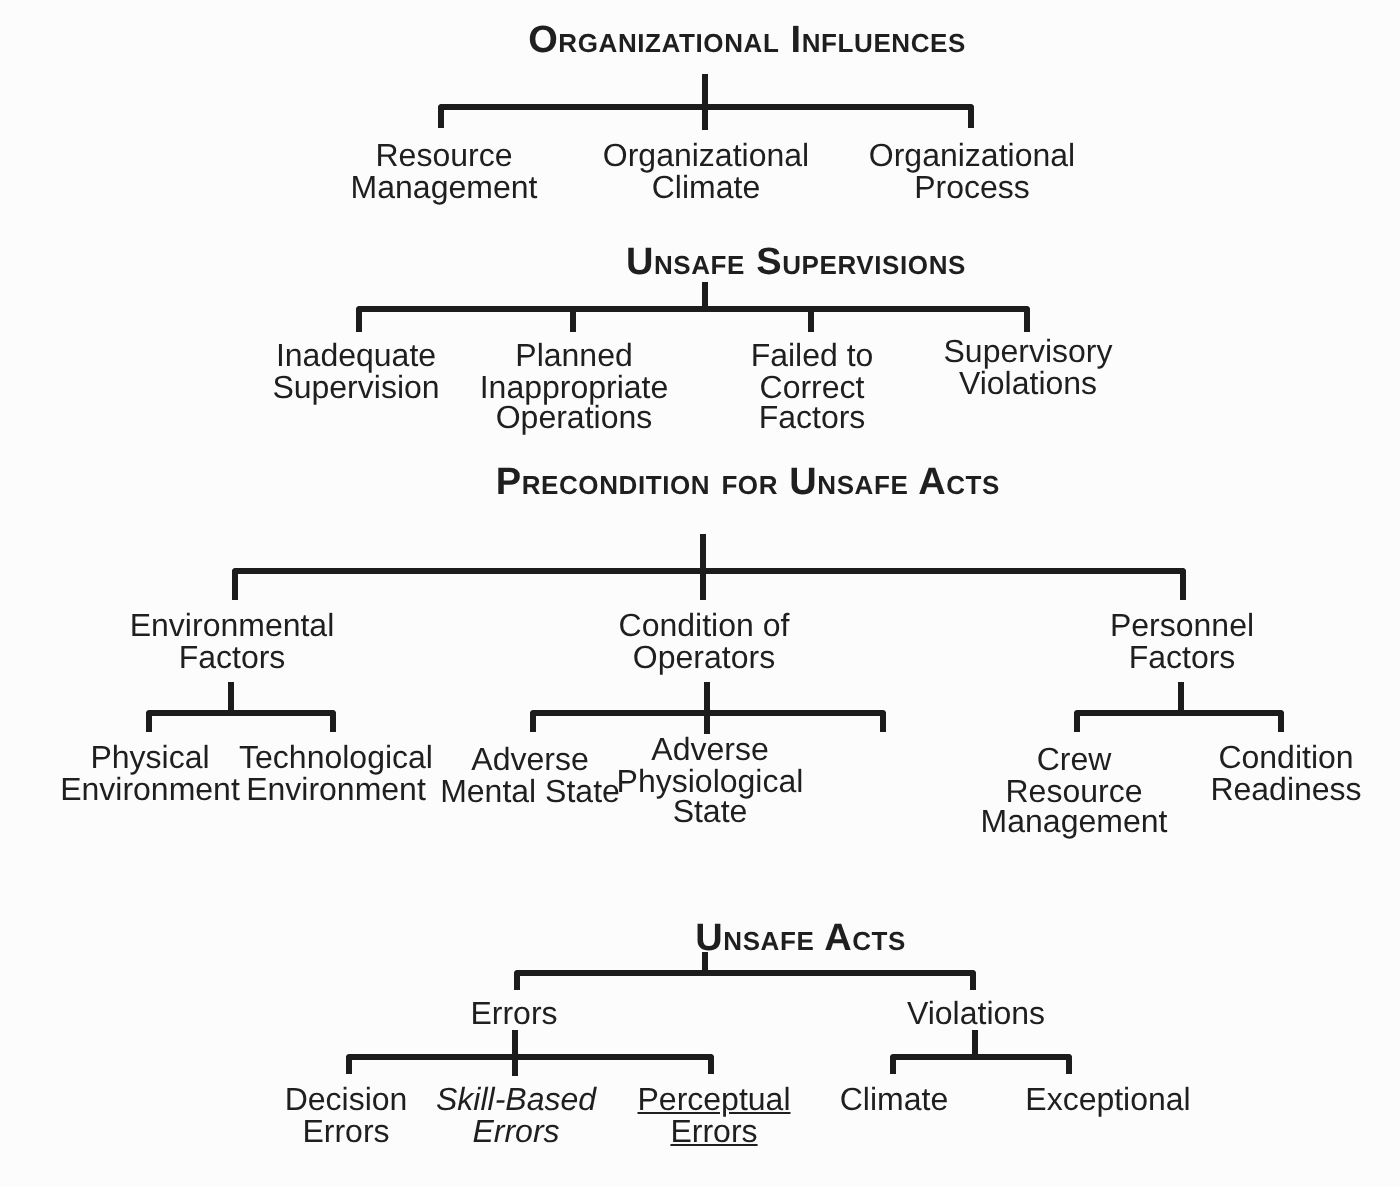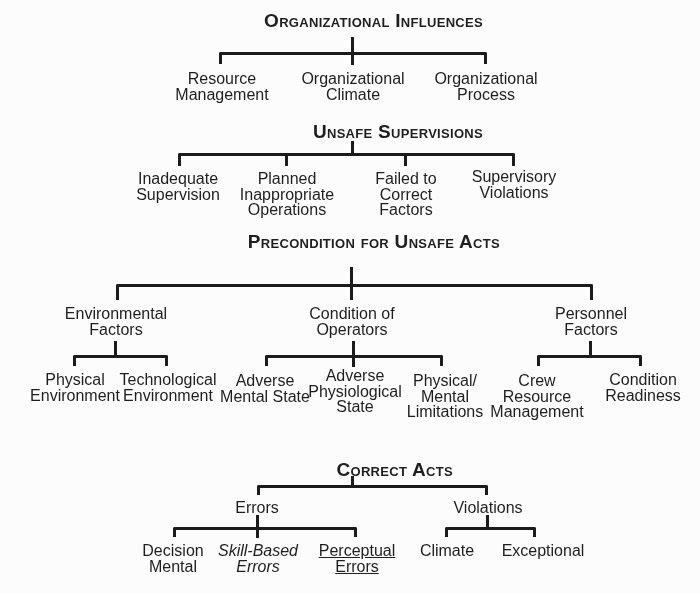--- a/index.html
+++ b/index.html
@@ -75,45 +75,42 @@
   <div class="lbl" style="left:111px; top:372px; width:114px;">Technological
 Environment</div>
 
   <div class="v" style="left:352px; top:341px; height:26px;"></div>
   <div class="bracket" style="left:265px; top:355px; width:178px; height:11px;"></div>
   <div class="lbl" style="left:213px; top:373px; width:104px;">Adverse
 Mental State</div>
   <div class="lbl" style="left:299px; top:368px; width:112px;">Adverse
 Physiological
 State</div>
-  <div class="lbl" style="left:395px; top:373px; width:100px;">Physical/
-Mental
-Limitations</div>
 
   <div class="v" style="left:589px; top:341px; height:15px;"></div>
   <div class="bracket" style="left:537px; top:355px; width:105px; height:11px;"></div>
   <div class="lbl" style="left:482px; top:373px; width:110px;">Crew
 Resource
 Management</div>
   <div class="lbl" style="left:592px; top:372px; width:102px;">Condition
 Readiness</div>
 
-  <div class="title" style="left:253px; top:462px; width:200px;">Correct Acts</div>
+  <div class="title" style="left:253px; top:462px; width:200px;">Unsafe Acts</div>
   <div class="v" style="left:351px; top:476px; height:11px;"></div>
   <div class="bracket" style="left:257px; top:485px; width:231px; height:10px;"></div>
   <div class="lbl" style="left:217px; top:500px; width:80px;">Errors</div>
   <div class="lbl" style="left:443px; top:500px; width:90px;">Violations</div>
 
   <div class="v" style="left:256px; top:515px; height:23px;"></div>
   <div class="bracket" style="left:173px; top:527px; width:184px; height:10px;"></div>
   <div class="lbl" style="left:128px; top:543px; width:90px;">Decision
-Mental</div>
+Errors</div>
   <div class="lbl" style="left:211px; top:543px; width:94px;font-style:italic;">Skill-Based
 Errors</div>
   <div class="lbl" style="left:310px; top:543px; width:94px;text-decoration:underline;">Perceptual
 Errors</div>
 
   <div class="v" style="left:486px; top:515px; height:13px;"></div>
   <div class="bracket" style="left:445px; top:527px; width:91px; height:10px;"></div>
   <div class="lbl" style="left:407px; top:543px; width:80px;">Climate</div>
-  <div class="lbl" style="left:496px; top:543px; width:94px;">Exceptional</div>
+  <div class="lbl" style="left:507px; top:543px; width:94px;">Exceptional</div>
 
 </div>
 
 </body></html>

